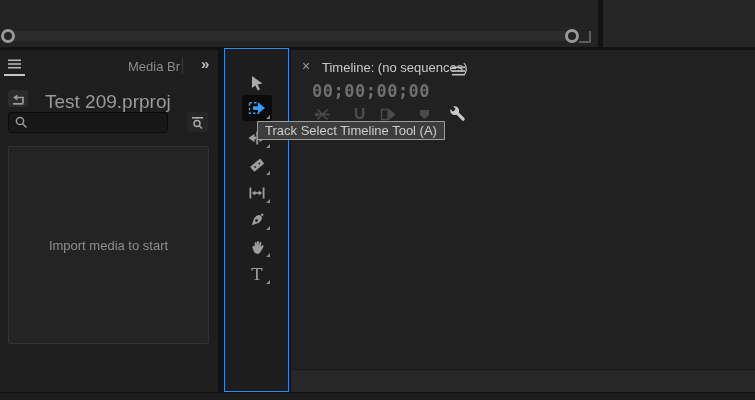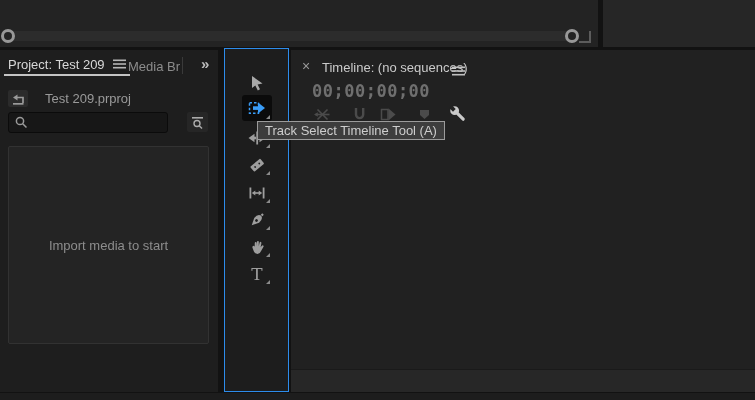--- a/index.html
+++ b/index.html
@@ -18,21 +18,21 @@
 
   
   .project-panel { position:absolute; left:0; top:50px; width:218px; height:342px; background:#1e1e1e; }
   .tab-row { position:absolute; left:0; top:0; width:100%; height:30px; }
   .tab-active { position:absolute; left:4px; top:4px; height:22px; display:flex; align-items:center; gap:8px; padding:0 4px; border-bottom:2px solid #c4c4c4; color:#d8d8d8; font-size:13px; cursor:default; }
   .panel-menu-icon svg { display:block; }
   .tab-inactive { position:absolute; left:128px; top:9px; color:#8c8c8c; font-size:13px; white-space:nowrap; width:52px; overflow:hidden; }
   .tab-sep { position:absolute; left:182px; top:7px; width:1px; height:17px; background:#3a3a3a; }
   .panel-overflow { position:absolute; left:201px; top:5px; color:#bdbdbd; font-size:15px; font-weight:bold; letter-spacing:-1px; }
   .crumb-btn { position:absolute; left:8px; top:40px; width:20px; height:17px; background:#2b2b2b; border-radius:2px; display:flex; align-items:center; justify-content:center; }
-  .crumb-label { position:absolute; left:45px; top:41px; color:#9a9a9a; font-size:13px; }
+  .crumb-label { position:absolute; left:45px; top:41px; color:#9a9a9a; font-size:19px; }
   .search-box { position:absolute; left:8px; top:62px; width:160px; height:21px; background:#171717; border:1px solid #0b0b0b; border-radius:3px; display:flex; align-items:center; }
   .search-box input { background:transparent; border:none; outline:none; color:#cfcfcf; font-size:12px; width:120px; }
   .search-icon { margin:0 5px 0 6px; display:flex; }
   .bin-search-btn { position:absolute; left:187px; top:62px; width:21px; height:20px; background:#262626; border-radius:2px; display:flex; align-items:center; justify-content:center; }
   .drop-zone { position:absolute; left:8px; top:96px; width:201px; height:198px; background:#242424; border:1px solid #323232; border-radius:2px; display:flex; align-items:center; justify-content:center; }
   .drop-zone span { color:#8d8d8d; font-size:13px; }
   .proj-toolbar { position:absolute; left:0; top:308px; width:100%; height:34px; }
 
   
   .tools-panel { position:absolute; left:224px; top:48px; width:65px; height:344px; background:#1d1d1d; border:1px solid #2d8ceb; }
@@ -64,21 +64,20 @@
     <div class="hscroll-track"></div>
     <div class="hscroll-knob knob-left"></div>
     <div class="hscroll-knob knob-right"></div>
     <div class="resize-corner"></div>
   </div>
   <div class="top-right"></div>
 
   <div class="project-panel">
     <div class="tab-row">
       <div class="tab-active">
-        <span>Project: Test 209</span>
         <span class="panel-menu-icon">
           <svg width="13" height="10" viewBox="0 0 13 10">
             <rect x="0" y="0.5" width="13" height="1.6" fill="#b5b5b5"></rect>
             <rect x="0" y="4.2" width="13" height="1.6" fill="#b5b5b5"></rect>
             <rect x="0" y="7.9" width="13" height="1.6" fill="#b5b5b5"></rect>
           </svg>
         </span>
       </div>
       <div class="tab-inactive">Media Bro</div>
       <div class="tab-sep"></div>

